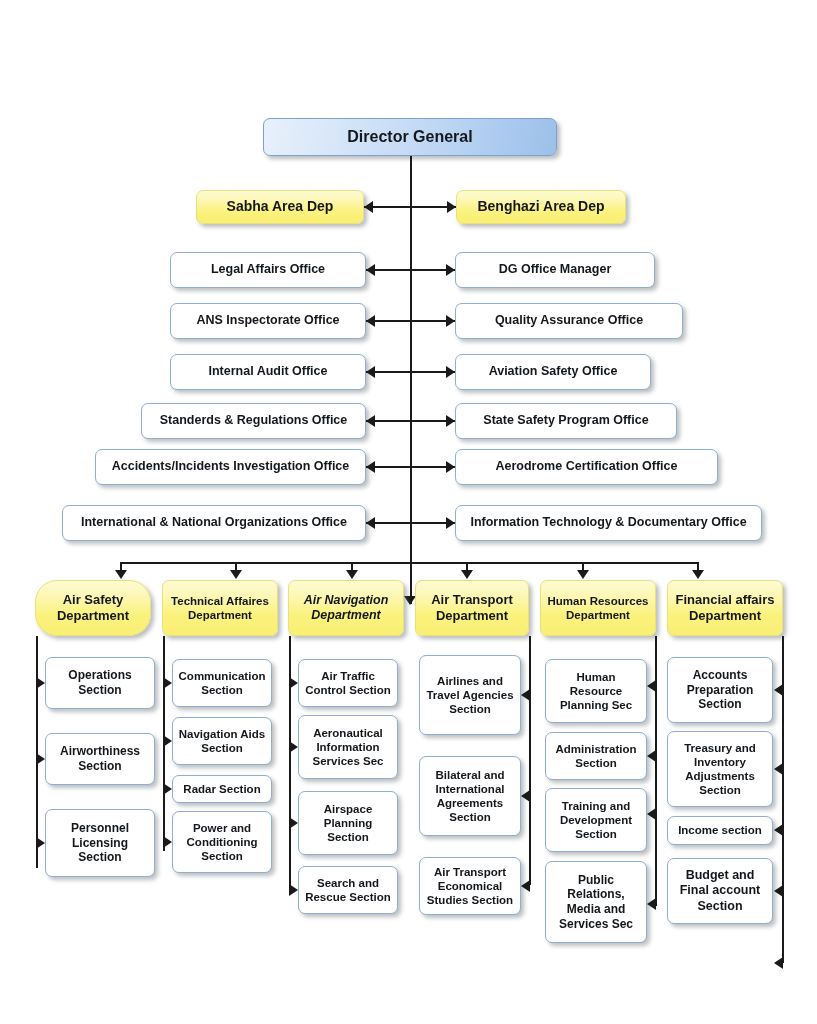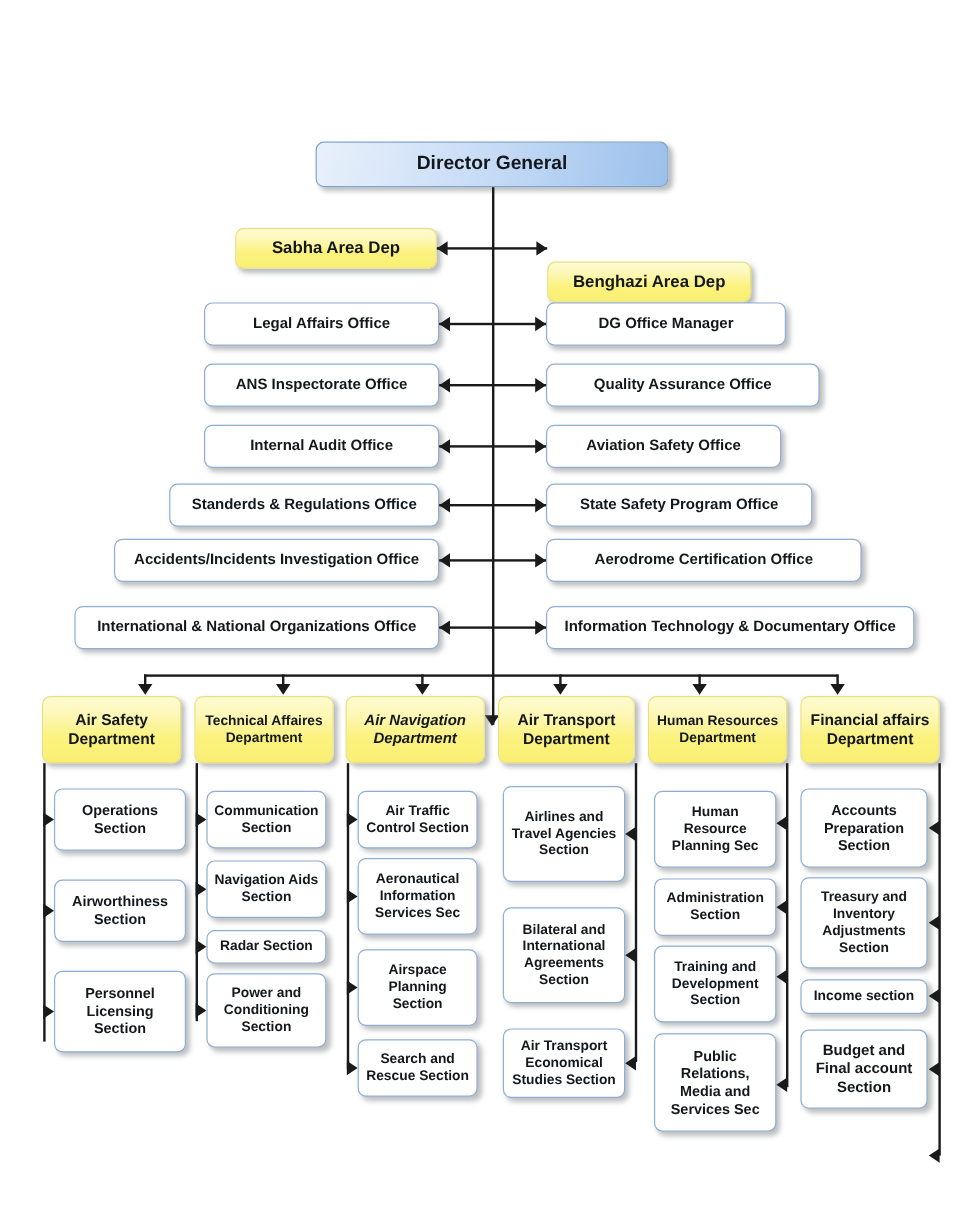--- a/index.html
+++ b/index.html
@@ -105,21 +105,21 @@
   <div class="box blue" style="left:263px; top:118px; width:294px; height:38px; font-size:16px;">
     <span class="label">Director General</span>
   </div>
 
   <div class="vline" style="left:410px; top:156px; height:448px;"></div>
   <div class="arrow down" style="left:404px; top:596px;"></div>
 
   <div class="box yellow" style="left:196px; top:190px; width:168px; height:34px; font-size:14px;">
     <span class="label">Sabha Area Dep</span>
   </div>
-  <div class="box yellow" style="left:456px; top:190px; width:170px; height:34px; font-size:14px;margin-top:28px;">
+  <div class="box yellow" style="left:456px; top:190px; width:170px; height:34px; font-size:14px;">
     <span class="label">Benghazi Area Dep</span>
   </div>
 
   <div class="hline" style="left:364px; top:206px; width:92px;"></div>
   <div class="arrow left" style="left:364px; top:201px;"></div>
   <div class="arrow right" style="left:447px; top:201px;"></div>
 
   <div class="box white" style="left:170px; top:252px; width:196px; height:36px; font-size:12.5px;">
     <span class="label">Legal Affairs Office</span>
   </div>
@@ -187,21 +187,21 @@
   <div class="vline" style="left:466px; top:562px; height:10px;"></div>
   <div class="vline" style="left:582px; top:562px; height:10px;"></div>
   <div class="vline" style="left:697px; top:562px; height:10px;"></div>
   <div class="arrow down" style="left:115px; top:570px;"></div>
   <div class="arrow down" style="left:230px; top:570px;"></div>
   <div class="arrow down" style="left:346px; top:570px;"></div>
   <div class="arrow down" style="left:461px; top:570px;"></div>
   <div class="arrow down" style="left:577px; top:570px;"></div>
   <div class="arrow down" style="left:692px; top:570px;"></div>
 
-  <div class="box yellow" style="left:35px; top:580px; width:116px; height:56px; font-size:13px;">
+  <div class="box yellow" style="left:35px; top:580px; width:116px; height:56px; font-size:13px;border-radius:22px;">
     <span class="label">Air Safety Department</span>
   </div>
   <div class="box yellow" style="left:162px; top:580px; width:116px; height:56px; font-size:11.5px;">
     <span class="label">Technical Affaires Department</span>
   </div>
   <div class="box yellow" style="left:288px; top:580px; width:116px; height:56px; font-size:12.5px;font-style:italic;">
     <span class="label">Air Navigation Department</span>
   </div>
   <div class="box yellow" style="left:415px; top:580px; width:114px; height:56px; font-size:13px;">
     <span class="label">Air Transport Department</span>

